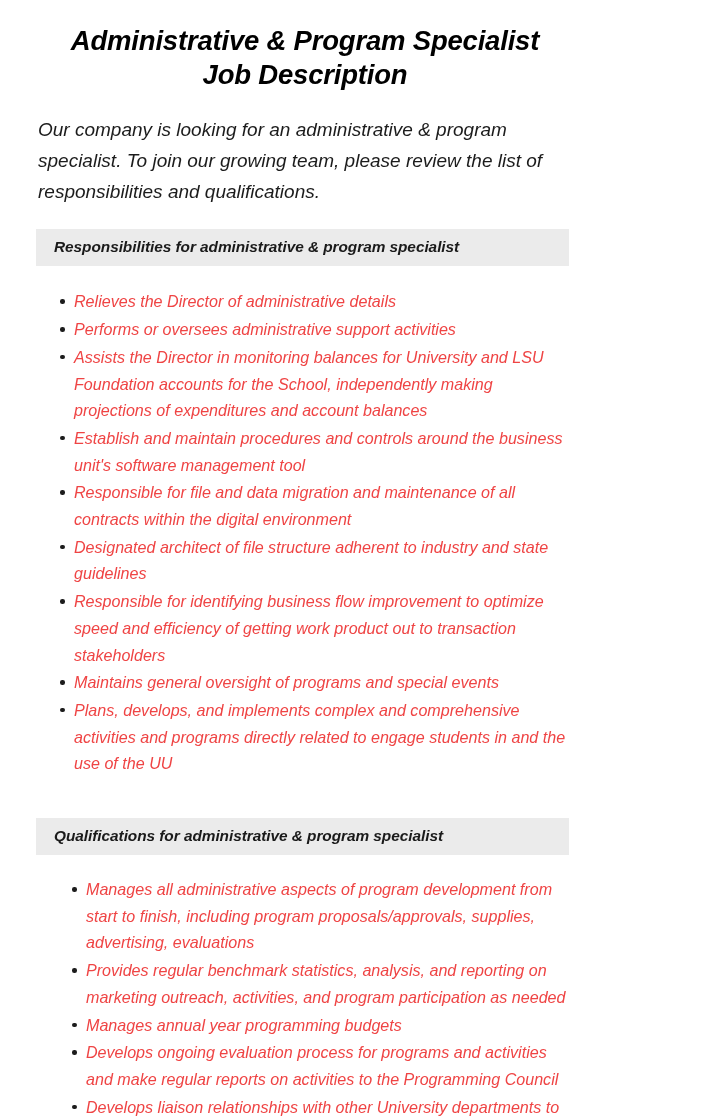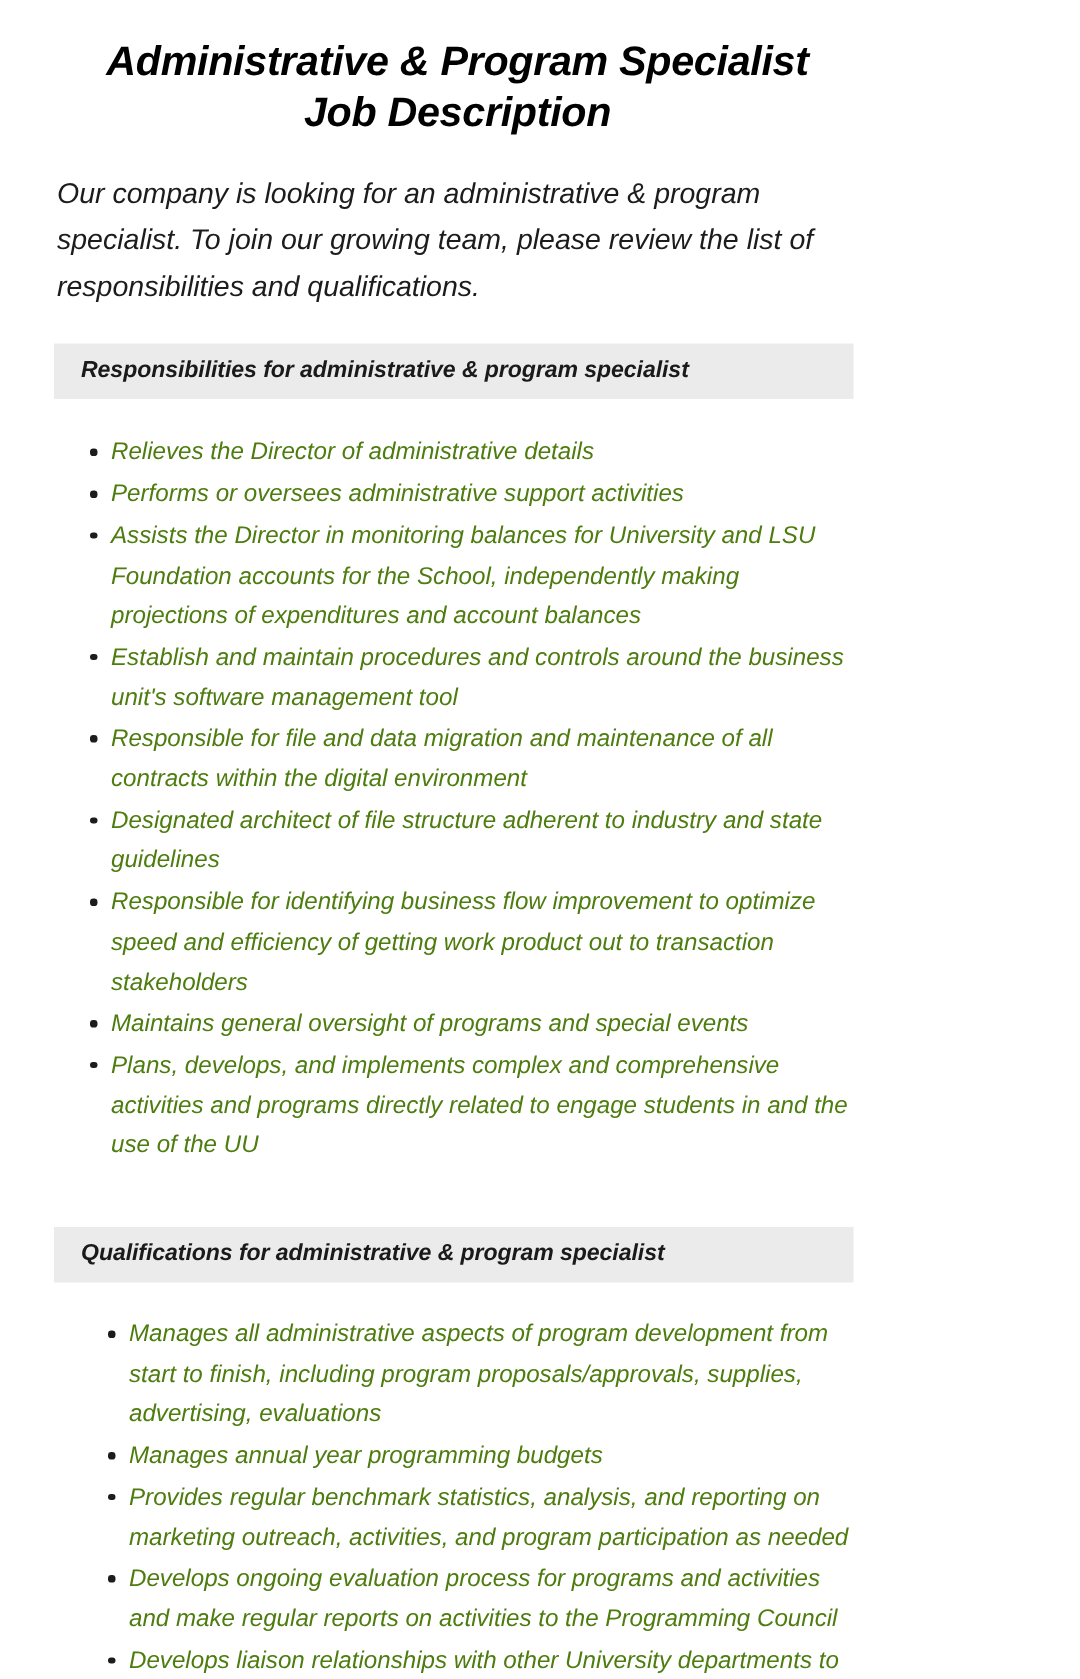--- a/index.html
+++ b/index.html
@@ -63,21 +63,21 @@
   
   ul.bullets {
     margin: 0;
     padding: 22px 22px 0 58px;
     list-style: none;
   }
   ul.bullets li {
     position: relative;
     font-size: 16.1px;
     line-height: 1.66;
-    color: #4d7c0f;
+    color: #ef4444;
     margin: 0 0 1px 0;
     padding-right: 6px;
   }
   ul.bullets li::before {
     content: "";
     position: absolute;
     left: -14px;
     top: 11px;
     width: 4.5px;
     height: 4.5px;
@@ -117,21 +117,21 @@
         <li>Responsible for identifying business flow improvement to optimize speed and efficiency of getting work product out to transaction stakeholders</li>
         <li>Maintains general oversight of programs and special events</li>
         <li>Plans, develops, and implements complex and comprehensive activities and programs directly related to engage students in and the use of the UU</li>
       </ul>
   </section>
 
   <section class="section section-qualifications">
     <div class="section-header">Qualifications for administrative &amp; program specialist</div>
     <ul class="bullets">
         <li>Manages all administrative aspects of program development from start to finish, including program proposals/approvals, supplies, advertising, evaluations</li>
+        <li>Provides regular benchmark statistics, analysis, and reporting on marketing outreach, activities, and program participation as needed</li>
         <li>Manages annual year programming budgets</li>
-        <li>Provides regular benchmark statistics, analysis, and reporting on marketing outreach, activities, and program participation as needed</li>
         <li>Develops ongoing evaluation process for programs and activities and make regular reports on activities to the Programming Council</li>
         <li>Develops liaison relationships with other University departments to coordinate efforts where appropriate</li>
         <li>Serves on University committees as guidelines</li>
       </ul>
   </section>
 
 </div>
 
 </body></html>

